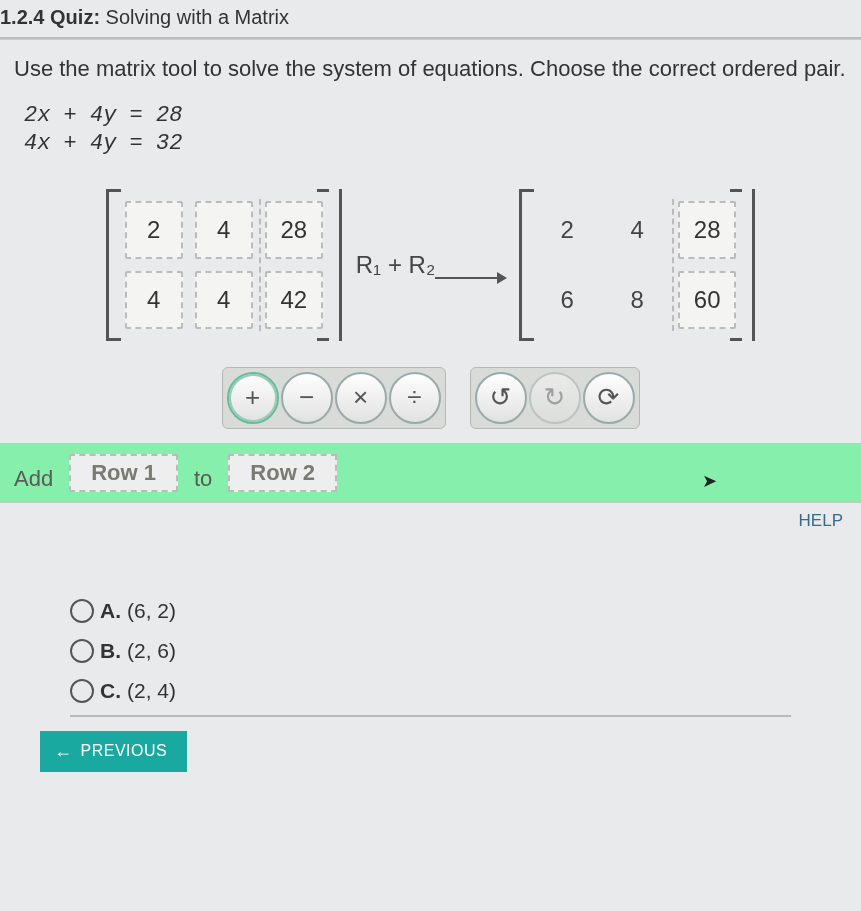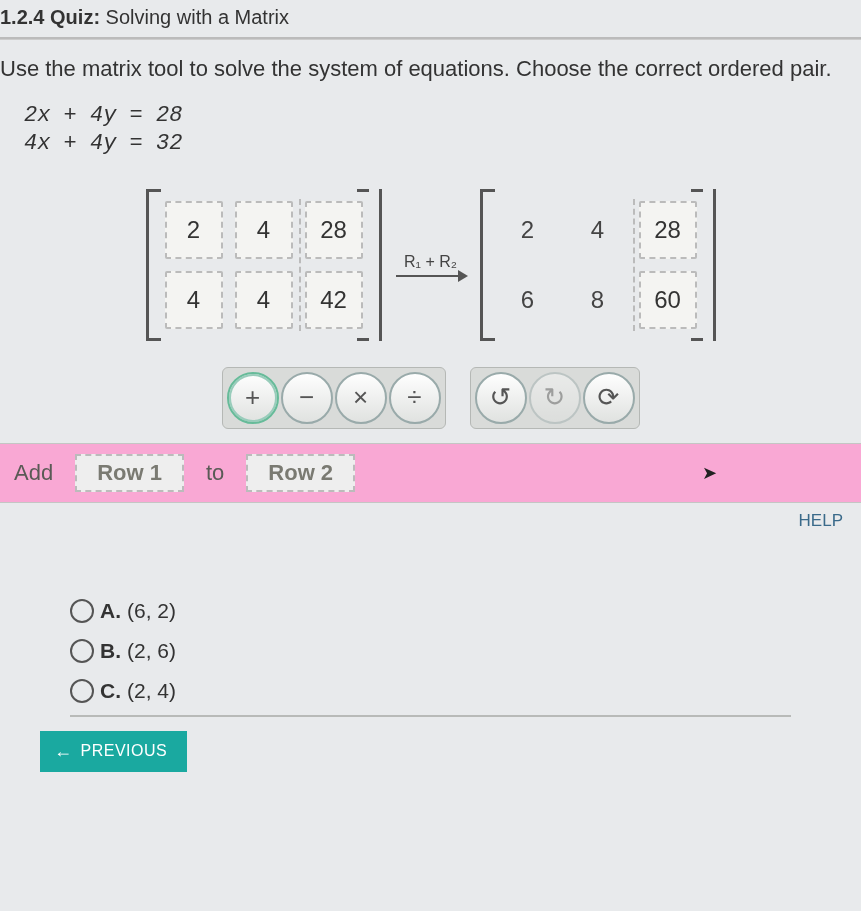--- a/index.html
+++ b/index.html
@@ -12,21 +12,21 @@
   .header {
     padding: 6px 0 8px;
     border-bottom: 2px solid #bbb;
     background: #e8eaec;
     font-size: 20px;
   }
   .header .quiz-num { font-weight: bold; }
   .header .quiz-label { font-weight: bold; }
   .header .quiz-title { font-weight: normal; }
   .prompt {
-    padding: 14px 0 8px;
+    padding: 14px 14px 8px;
     font-size: 22px;
     line-height: 1.35;
     border-top: 1px solid #ccc;
   }
   .equations {
     padding: 10px 24px 0;
     font-size: 22px;
     font-style: italic;
     line-height: 1.3;
     font-family: Liberation Mono, monospace;
@@ -72,23 +72,23 @@
   }
   .mdivider {
     position: absolute;
     top: 10px;
     bottom: 10px;
     left: 150px;
     border-left: 2px dashed #bbb;
   }
   .arrow-lbl {
     display: flex;
-    flex-direction: column;
-    align-items: center;
-    font-size: 16px;
+    flex-direction: row;
+    align-items: flex-end;
+    font-size: 24px;
     color: #444;
     padding: 0 6px;
   }
   .arrow-line {
     width: 70px;
     height: 2px;
     background: #555;
     position: relative;
     margin-top: 4px;
   }
@@ -127,25 +127,25 @@
     align-items: center;
     justify-content: center;
     cursor: pointer;
   }
   .op-btn.active {
     border-color: #6b9;
     box-shadow: 0 0 0 2px #9cb inset;
   }
   .op-btn.disabled { opacity: 0.45; cursor: default; }
   .action-bar {
-    background: #f9a8d4;
+    background: #86efac;
     padding: 10px 14px;
     display: flex;
-    align-items: center;
-    gap: 22px;
+    align-items: flex-end;
+    gap: 16px;
     font-size: 22px;
     color: #5a5a56;
     border-top: 1px solid #c4c6c4;
     border-bottom: 1px solid #c4c6c4;
   }
   .row-sel {
     border: 2px dashed #bbb;
     background: #eee;
     padding: 4px 20px;
     color: #7a7a72;

